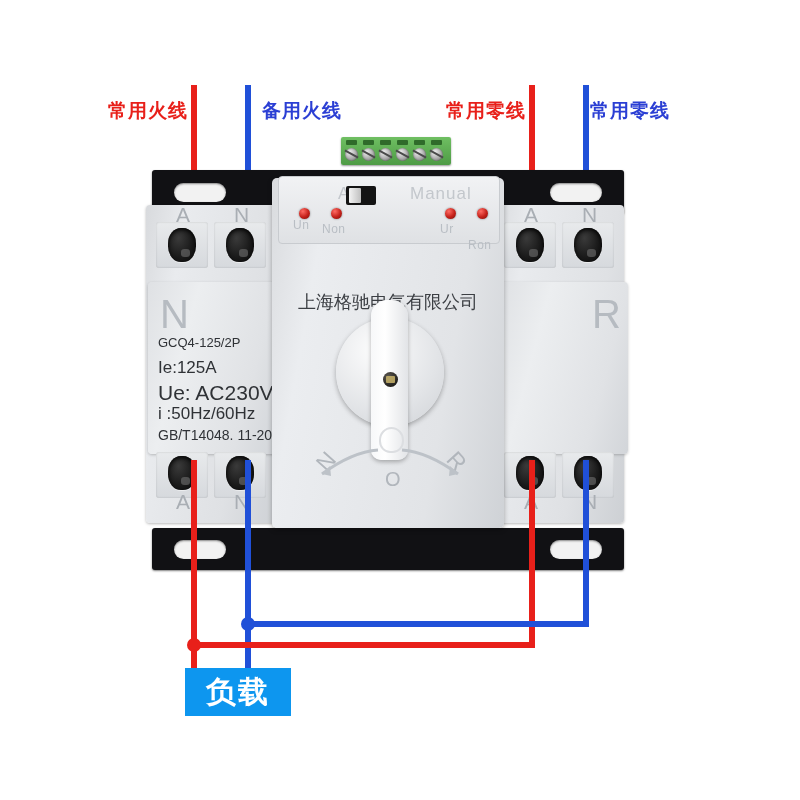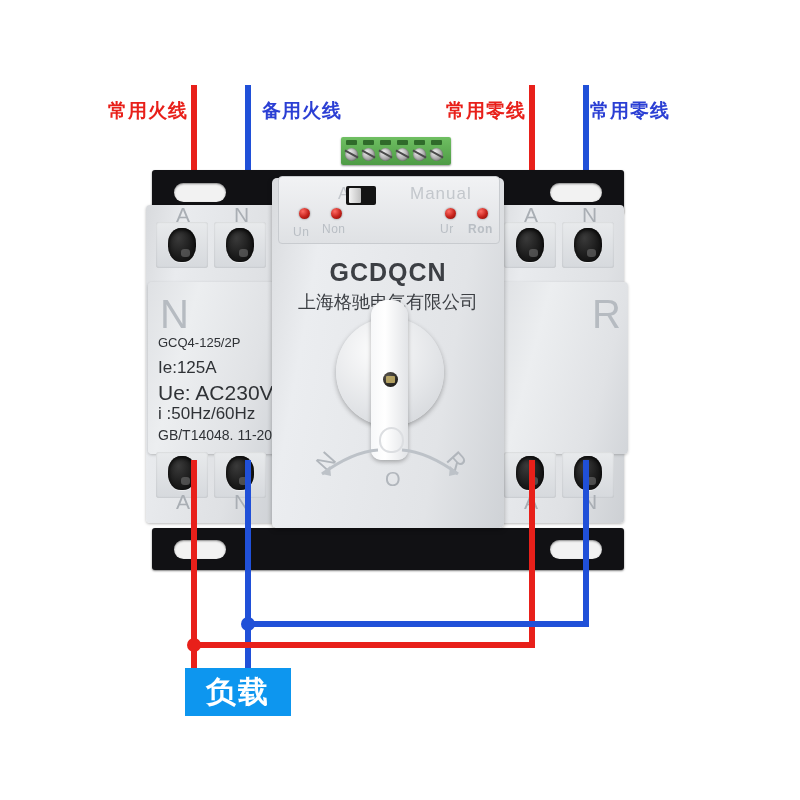--- a/index.html
+++ b/index.html
@@ -205,26 +205,25 @@
   <div id="ctrlpanel"></div>
   <div class="autolabel" style="left:338px;top:184px;">Auto</div>
   <div class="autolabel" style="left:410px;top:184px;">Manual</div>
   <div id="toggle">
     <div class="knob"></div>
   </div>
   <div class="led" style="left:299px;top:208px;"></div>
   <div class="led" style="left:331px;top:208px;"></div>
   <div class="led" style="left:445px;top:208px;"></div>
   <div class="led" style="left:477px;top:208px;"></div>
-  <div class="smalllabel" style="left:293px;top:225px;">Un</div>
+  <div class="smalllabel" style="left:293px;top:218px;">Un</div>
   <div class="smalllabel" style="left:322px;top:222px;">Non</div>
   <div class="smalllabel" style="left:440px;top:222px;">Ur</div>
-  <div class="smalllabel" style="left:468px;top:222px;font-weight:bold;">Ron</div>
-
-  <div id="brand">GCDQCN</div>
+  <div class="smalllabel" style="left:468px;top:238px;">Ron</div>
+
   <div id="company">上海格驰电气有限公司</div>
 
   <div id="knobdisc"></div>
   <div id="lever"></div>
   <div id="leverscrew"></div>
   <div id="levernotch"></div>
 
   <div class="nrlabel" style="left:318px;top:448px;transform:rotate(-48deg);">N</div>
   <div class="olabel" style="left:385px;top:468px;">O</div>
   <div class="nrlabel" style="left:448px;top:448px;transform:rotate(48deg);">R</div>

